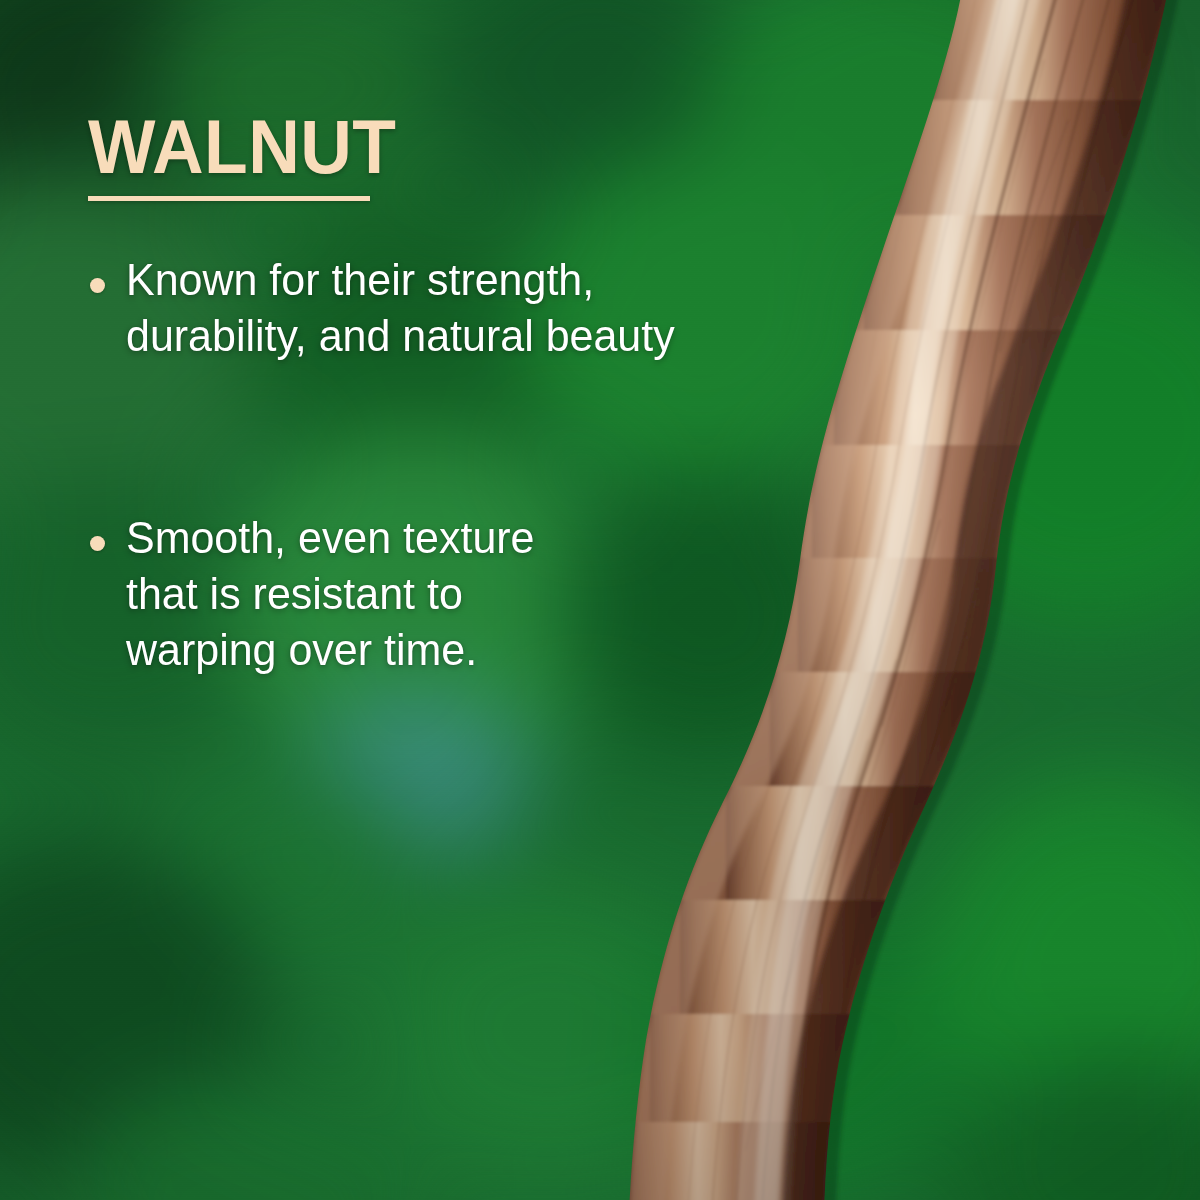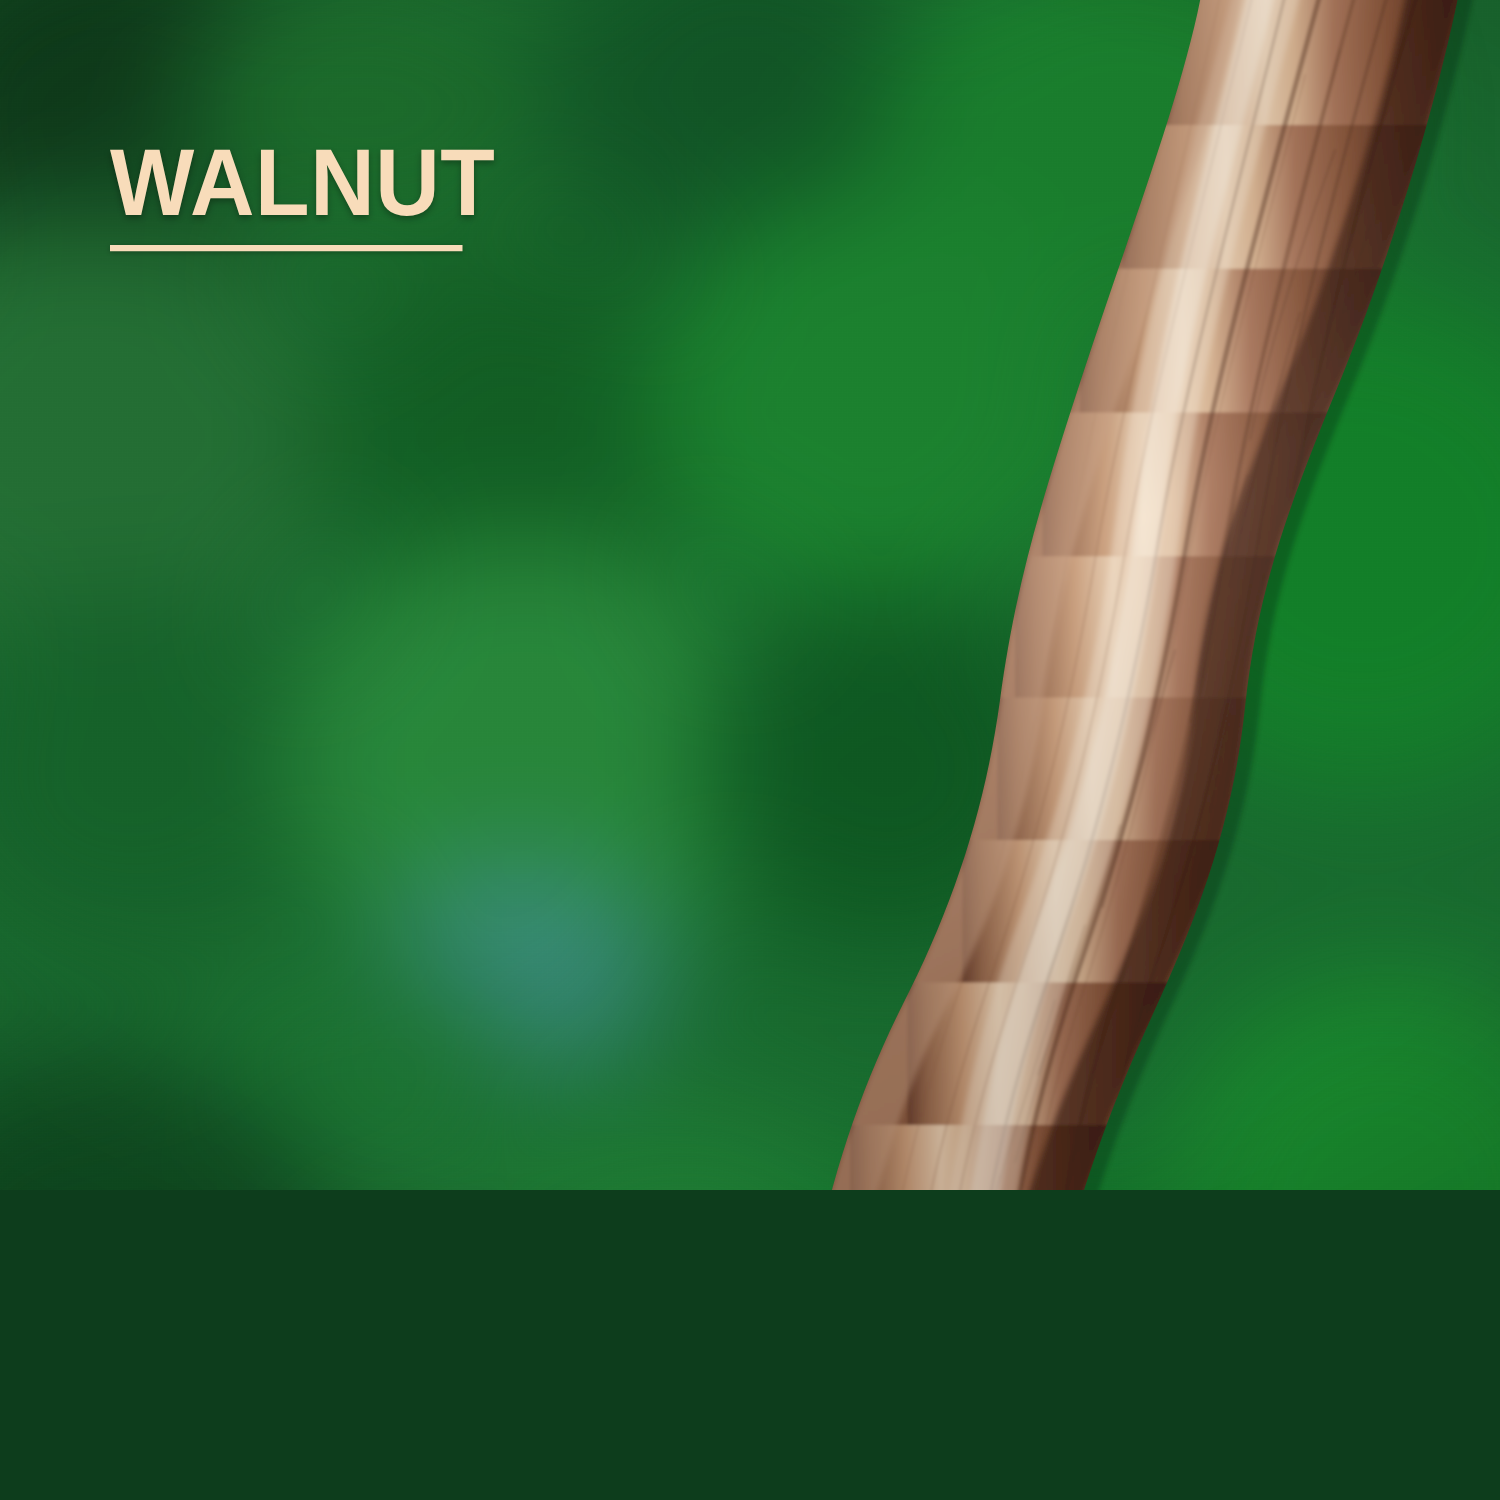--- a/index.html
+++ b/index.html
@@ -4,21 +4,21 @@
 <title>Walnut Product Feature Card</title>
 <style>
   html, body {
     margin: 0;
     padding: 0;
     background: #0d3d1c;
   }
   #card {
     position: relative;
     width: 1200px;
-    height: 952px;
+    height: 1200px;
     overflow: hidden;
     font-family: "Liberation Sans", sans-serif;
     background: #1a6b30;
     user-select: none;
   }
 
   
   .bg-layer {
     position: absolute;
     inset: 0;
@@ -302,17 +302,28 @@
   <div id="content">
 
     <div id="title-block">
       <h1 id="page-title">WALNUT</h1>
       <div id="title-underline"></div>
     </div>
 
     <ul id="bullet-list">
 
 
-
+      <li class="bullet-row">
+        <span class="bullet-dot"></span>
+        <span class="bullet-text">Known for their strength,
+durability, and natural beauty</span>
+      </li>
+
+      <li class="bullet-row">
+        <span class="bullet-dot"></span>
+        <span class="bullet-text">Smooth, even texture
+that is resistant to
+warping over time.</span>
+      </li>
 
     </ul>
   </div>
 </div>
 
 </body></html>

